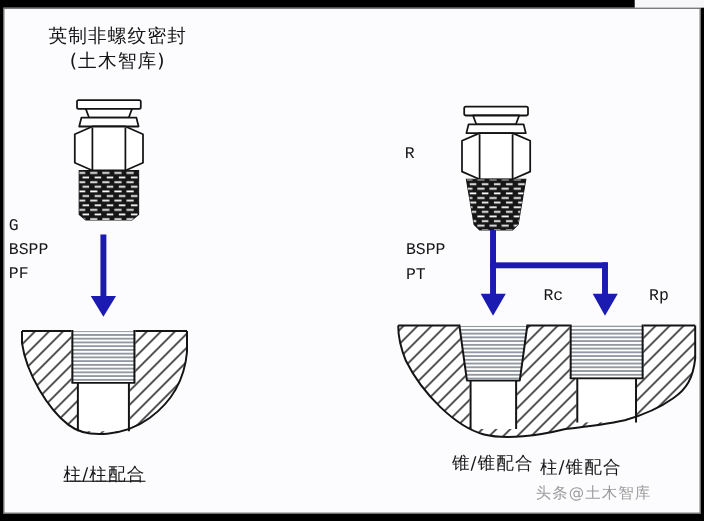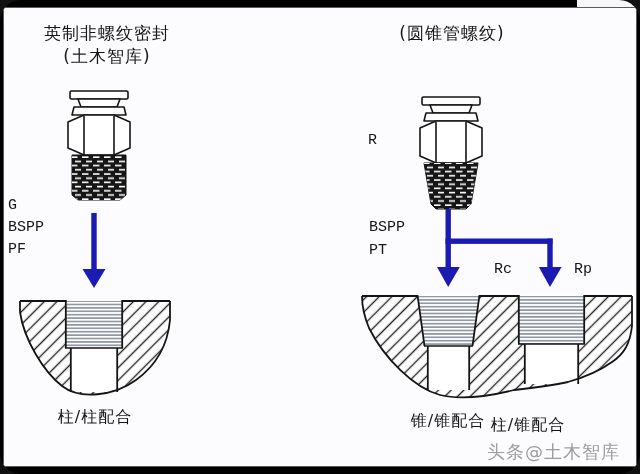--- a/index.html
+++ b/index.html
@@ -1,25 +1,25 @@
 <!DOCTYPE html>
 <html><head>
 <meta charset="utf-8">
 <style>
   html,body{margin:0;padding:0;background:#111;}
   .stage{position:relative;width:640px;height:474px;background:#000;overflow:hidden;
-         font-family:"DejaVu Sans",sans-serif;color:#141414;border-radius:21px;}
+         font-family:"DejaVu Sans",sans-serif;color:#141414;}
   .panel{position:absolute;left:3px;top:7px;right:3px;bottom:7px;background:#fcfcfe;
          border:1px solid #5a5a5a;box-sizing:border-box;}
   .top-gap{position:absolute;left:577px;top:0;width:63px;height:7px;background:#f7f7f9;}
   .abs{position:absolute;}
   .cjk-title{font-size:17px;line-height:23px;text-align:center;letter-spacing:1px;font-weight:500;color:#161616;}
   .mono{font-family:"Liberation Mono","DejaVu Sans Mono",monospace;font-size:15px;line-height:22px;color:#161616;}
   .caption{font-size:16px;letter-spacing:1px;font-weight:500;color:#161616;text-align:center;}
-  .watermark{font-size:18px;color:#9c9c9c;letter-spacing:1px;white-space:nowrap;z-index:5;}
+  .watermark{font-size:14px;color:#9c9c9c;letter-spacing:1px;white-space:nowrap;z-index:5;}
   svg{display:block;}
 </style>
 </head>
 <body>
 
 <div class="stage">
   <div class="panel"></div>
   <div class="top-gap"></div>
 
   <div class="abs cjk-title" style="left:18px;top:22px;width:178px;">
@@ -79,24 +79,23 @@
     <rect x="47" y="5" width="58" height="47" fill="url(#bl-thr)"></rect>
     <line x1="47.8" y1="4" x2="47.8" y2="52" stroke="#141414" stroke-width="1.8"></line>
     <line x1="104.2" y1="4" x2="104.2" y2="52" stroke="#141414" stroke-width="1.8"></line>
     <rect x="52" y="52" width="48" height="44" fill="#ffffff"></rect>
     <line x1="47" y1="52" x2="105" y2="52" stroke="#141414" stroke-width="1.6"></line>
     <line x1="52.8" y1="52" x2="52.8" y2="96" stroke="#141414" stroke-width="1.8"></line>
     <line x1="99.2" y1="52" x2="99.2" y2="96" stroke="#141414" stroke-width="1.8"></line>
     <path d="M2 5 H47 M105 5 H152 M152 5 V24 C150 46 140 68 118 84 C96 100 62 104 44 90 C26 76 6 44 2 16 L2 5" fill="none" stroke="#141414" stroke-width="1.8"></path>
   </svg>
 
-  <div class="abs caption" style="left:40px;top:407px;width:110px;">柱/柱配合</div>
+  <div class="abs caption" style="left:40px;top:421px;width:110px;text-decoration:underline;">柱/柱配合</div>
 
   <div class="abs cjk-title" style="left:378px;top:22px;width:148px;">
-    <div>(圆锥管螺纹)</div>
   </div>
 
   <div class="abs mono" style="left:368px;top:130px;">R</div>
 
   <svg class="abs" style="left:411px;top:94px;" width="80" height="120" viewBox="0 0 80 120">
     <defs>
       <clipPath id="fr-clip">
           <path d="M13 69 H67 L60 110 L55 115 H25 L20 110 Z"></path>
         </clipPath>
       <pattern id="fr-dash" width="11" height="8.4" patternUnits="userSpaceOnUse">
@@ -124,21 +123,21 @@
     <g fill="#1b1bb2">
       <rect x="11.5" y="0" width="5.4" height="60"></rect>
       <rect x="11.5" y="29.5" width="107" height="5.4"></rect>
       <rect x="113.3" y="29.5" width="5.4" height="31"></rect>
       <polygon points="3,58 25.8,58 14.2,78"></polygon>
       <polygon points="104.8,58 127.6,58 116,78"></polygon>
     </g>
   </svg>
 
   <div class="abs mono" style="left:494px;top:259px;">Rc</div>
-  <div class="abs mono" style="left:574px;top:259px;">Rp</div>
+  <div class="abs mono" style="left:590px;top:259px;">Rp</div>
 
   <svg class="abs" style="left:356px;top:288px;" width="282" height="135" viewBox="0 0 282 135">
     <defs>
       <pattern id="br-hatch" width="9" height="9" patternUnits="userSpaceOnUse" patternTransform="rotate(-45)">
         <path d="M0 4.5 H9" stroke="#232323" stroke-width="1.4"></path>
       </pattern>
       <pattern id="br-thr" width="6" height="3.4" patternUnits="userSpaceOnUse">
         <path d="M0 1.7 H6" stroke="#45505f" stroke-width="1"></path>
       </pattern>
       <clipPath id="br-clip">

